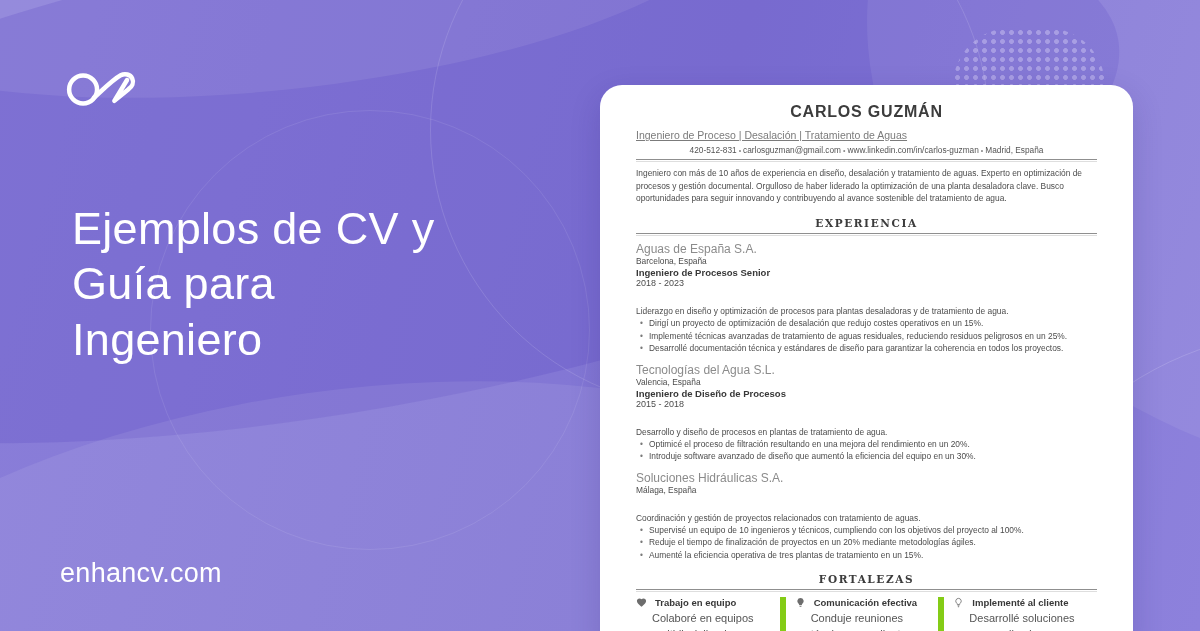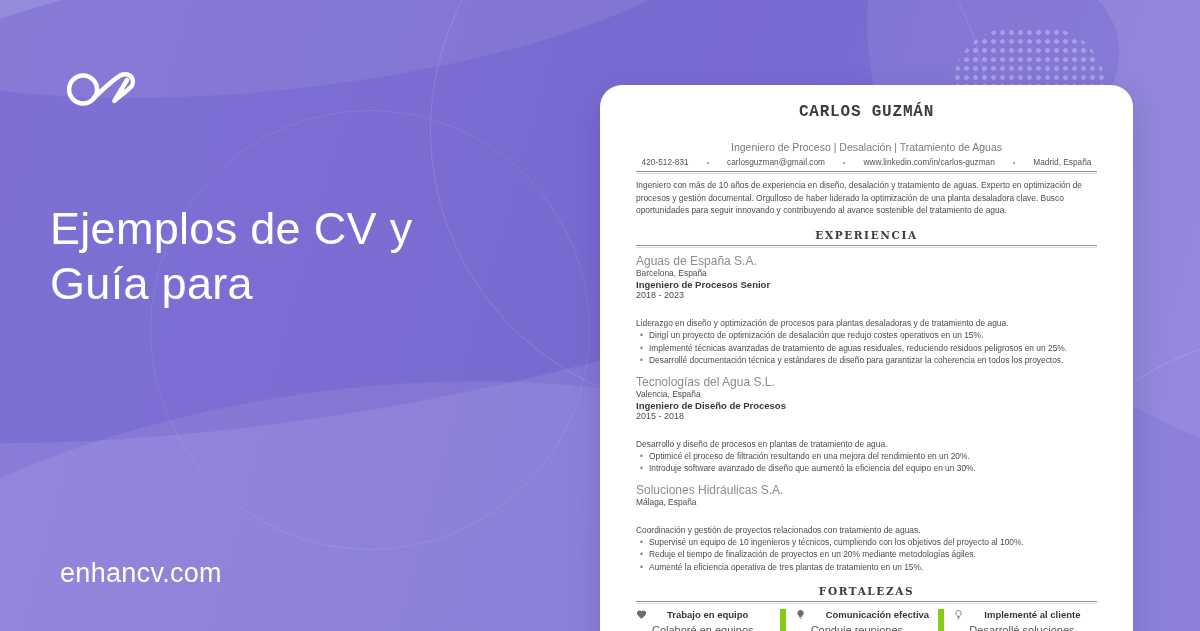--- a/index.html
+++ b/index.html
@@ -29,41 +29,41 @@
     left:953px; top:28px; width:152px; height:58px;
     border-radius:76px 76px 0 0; overflow:hidden;
     background-image:radial-gradient(rgba(235,230,255,0.34) 2.1px, transparent 2.7px);
     background-size:9px 9px;
   }
 
   
   .logo { position:absolute; left:66px; top:66px; width:84px; height:44px; z-index:1; }
   .logo svg { width:100%; height:100%; }
   .hero-title {
-    position:absolute; left:50px; top:201px; width:540px; z-index:1;
+    position:absolute; left:72px; top:201px; width:540px; z-index:1;
     color:#ffffff; font-size:45px; line-height:1.23; font-weight:400; letter-spacing:0.3px;
   }
   .site-link {
     position:absolute; left:60px; top:558px; z-index:1;
     color:#ffffff; font-size:27px; letter-spacing:0.3px; text-decoration:none; cursor:pointer;
   }
 
   
   .cv-card {
     position:absolute; left:600px; top:85px; width:533px; height:575px; z-index:2;
     background:#ffffff; border-radius:22px; padding:16px 36px 0;
     color:#4a4a4a; box-shadow:0 10px 30px rgba(40,25,110,0.18);
   }
   .cv-name {
-    text-align:center; font-family:Liberation Mono, monospace; font-weight:700;
+    text-align:center; font-family:Liberation Sans, sans-serif; font-weight:700;
     font-size:16px; letter-spacing:0.8px; color:#3c3c3c; margin-top:2px;
   }
-  .cv-headline { text-align:center; font-size:10.5px; color:#7b7b7b; margin-top:20px; }
+  .cv-headline { font-size:10.5px; color:#7b7b7b; margin-top:8px;text-decoration:underline; }
   .cv-contact {
-    display:flex; justify-content:center; align-items:baseline; gap:18px;
+    display:flex; justify-content:center; align-items:baseline; gap:2px;
     font-size:8.3px; color:#545454; margin-top:4px;
   }
   .cv-contact .sep { color:#8a8a8a; font-size:7px; }
 
   .section-title {
     margin-top:12px; text-align:center; font-family:"DejaVu Serif", serif;
     font-weight:700; font-size:10.5px; letter-spacing:1.6px; color:#3c3c3c;
   }
   .rule { height:1px; background:#8f8f8f; margin-top:4px; box-shadow:0 2px 0 #dedede; }
 
@@ -77,21 +77,21 @@
   .dates { font-size:9px; color:#4c4c4c; }
   .summary { font-size:8.4px; color:#4c4c4c; margin-top:18px; }
   ul.bullets { list-style:none; margin-top:2px; }
   ul.bullets li { position:relative; font-size:8.4px; line-height:1.34; padding-left:13px; margin-top:1.5px; color:#4c4c4c; }
   ul.bullets li::before { content:"•"; position:absolute; left:4px; color:#7a7a7a; }
 
   .strengths { display:flex; margin-top:7px; }
   .str-col { flex:1; padding:0 9px; }
   .str-col:first-child { padding-left:0; }
   .str-col + .str-col { border-left:6px solid #84cc16; }
-  .str-head { display:flex; align-items:center; gap:20px; font-size:9.5px; font-weight:700; color:#383838; }
+  .str-head { display:flex; align-items:center; gap:8px; font-size:9.5px; font-weight:700; color:#383838; }
   .str-head .icon { width:11px; height:11px; display:inline-flex; flex:none; }
   .str-head .icon svg { width:11px; height:11px; }
   .str-text { font-size:11px; line-height:1.45; color:#555555; margin-top:3px; padding-left:16px; }
 </style>
 </head>
 <body>
 
 <div class="page">
 
   <div class="decor band-light-top"></div>
@@ -106,20 +106,21 @@
   <div class="logo">
     <svg viewBox="0 0 86 42" fill="none" stroke="#ffffff" stroke-width="4.6" stroke-linecap="round" stroke-linejoin="round">
       <circle cx="17.5" cy="22.5" r="14.3"></circle>
       <path d="M28.5 31 C38 22.5 48.5 12 56 8 C60.5 5.6 65.8 7.2 67.8 11.2 C69.8 15.2 67.6 19.6 64 22.2 L49.5 34.2 L62.5 12.8"></path>
     </svg>
   </div>
 
   <h1 class="hero-title">
     <div>Ejemplos de CV y</div>
     <div>Guía para</div>
+    <div>Ingeniero</div>
   </h1>
 
   <a class="site-link">enhancv.com</a>
 
   <div class="cv-card">
 
     <div class="cv-name">CARLOS GUZMÁN</div>
     <div class="cv-headline">Ingeniero de Proceso | Desalación | Tratamiento de Aguas</div>
 
     <div class="cv-contact">

